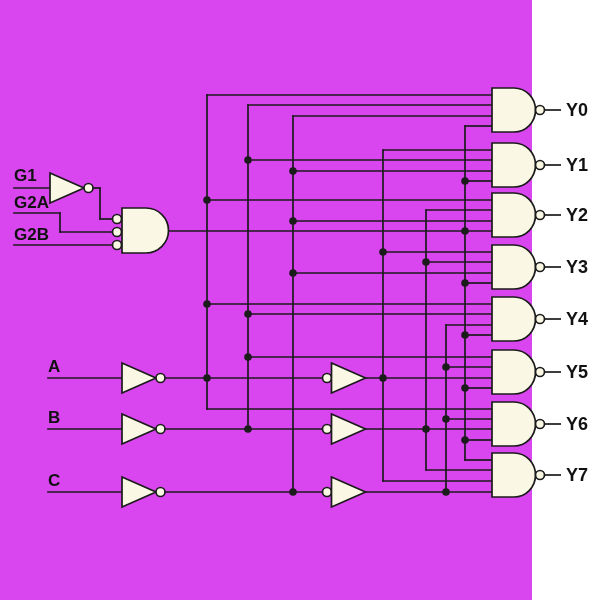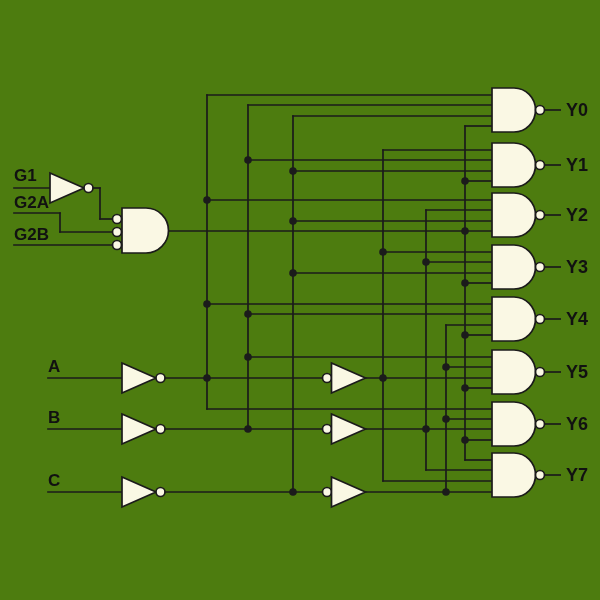--- a/index.html
+++ b/index.html
@@ -1,18 +1,18 @@
 <!DOCTYPE html>
 <html><head>
 <meta charset="utf-8">
 <style>
   html,body{margin:0;padding:0;}
   .stage{
-    width:600px;height:600px;
-    background:#4d7c0f;
+    width:532px;height:600px;
+    background:#d946ef;
     position:relative;
     font-family:"Liberation Sans", sans-serif;
   }
   svg{display:block;}
   text{
     font-family:"Liberation Sans", sans-serif;
     font-weight:700;
     fill:#111111;
   }
   .in-label{font-size:17px;}

